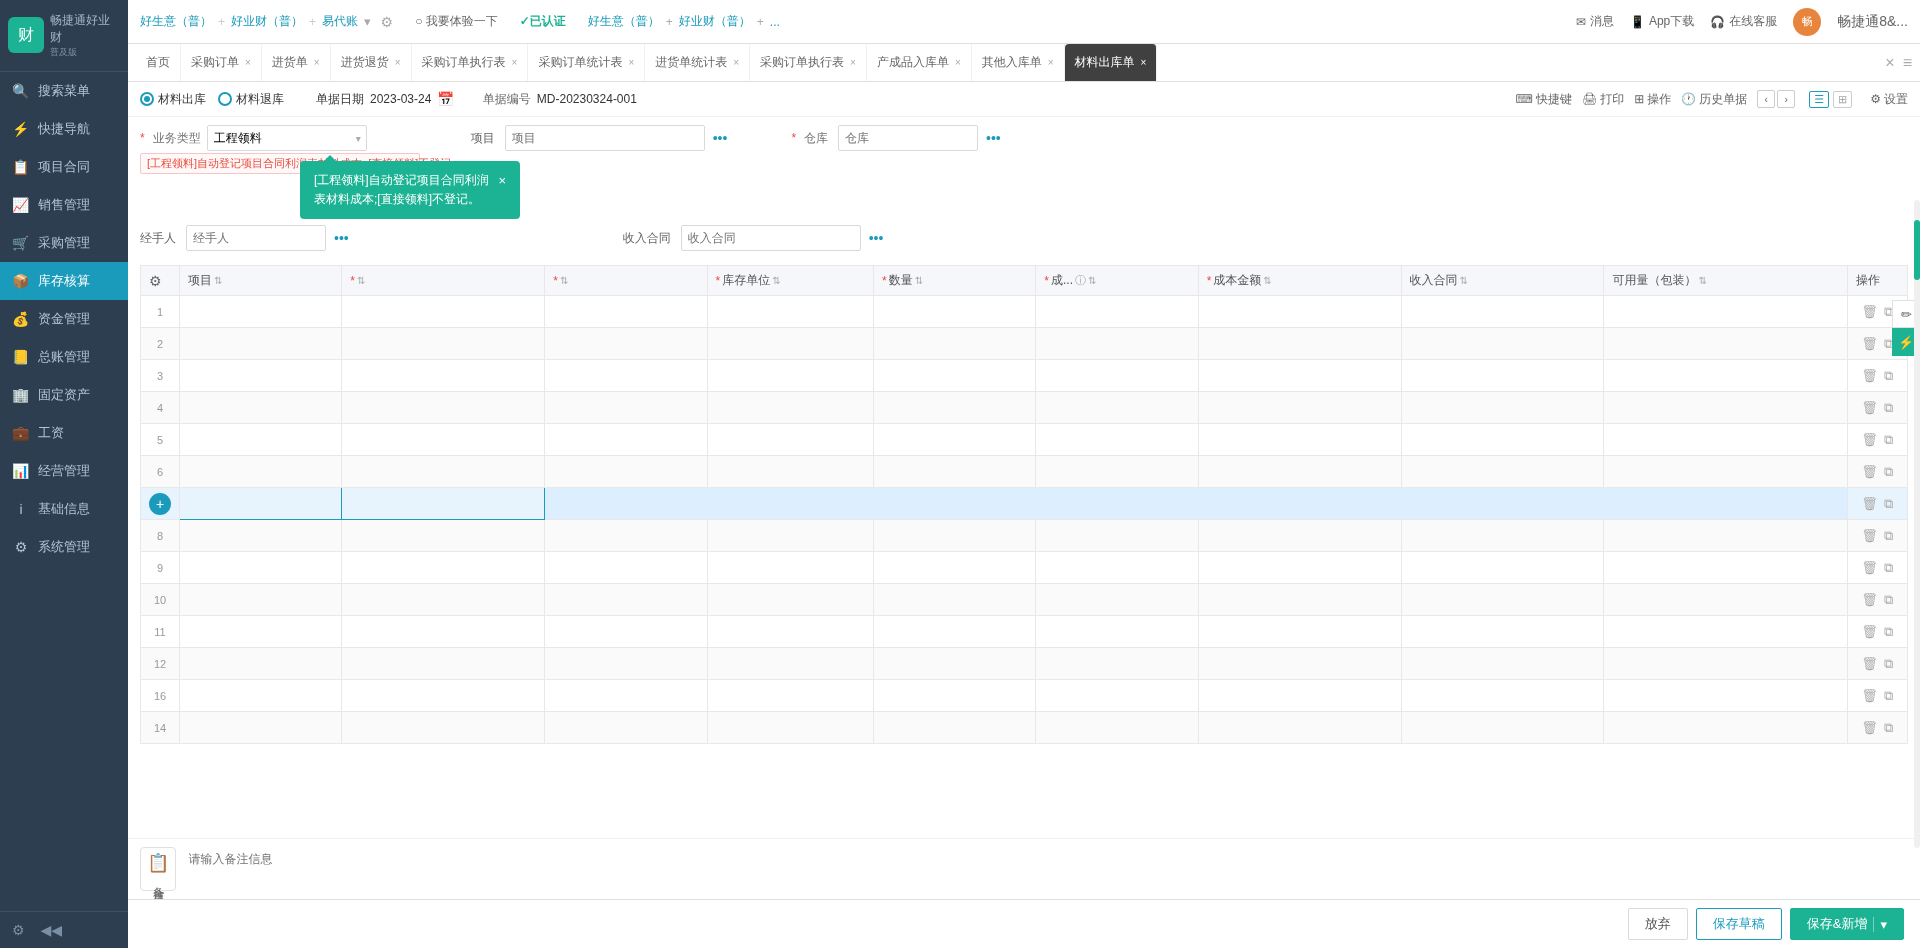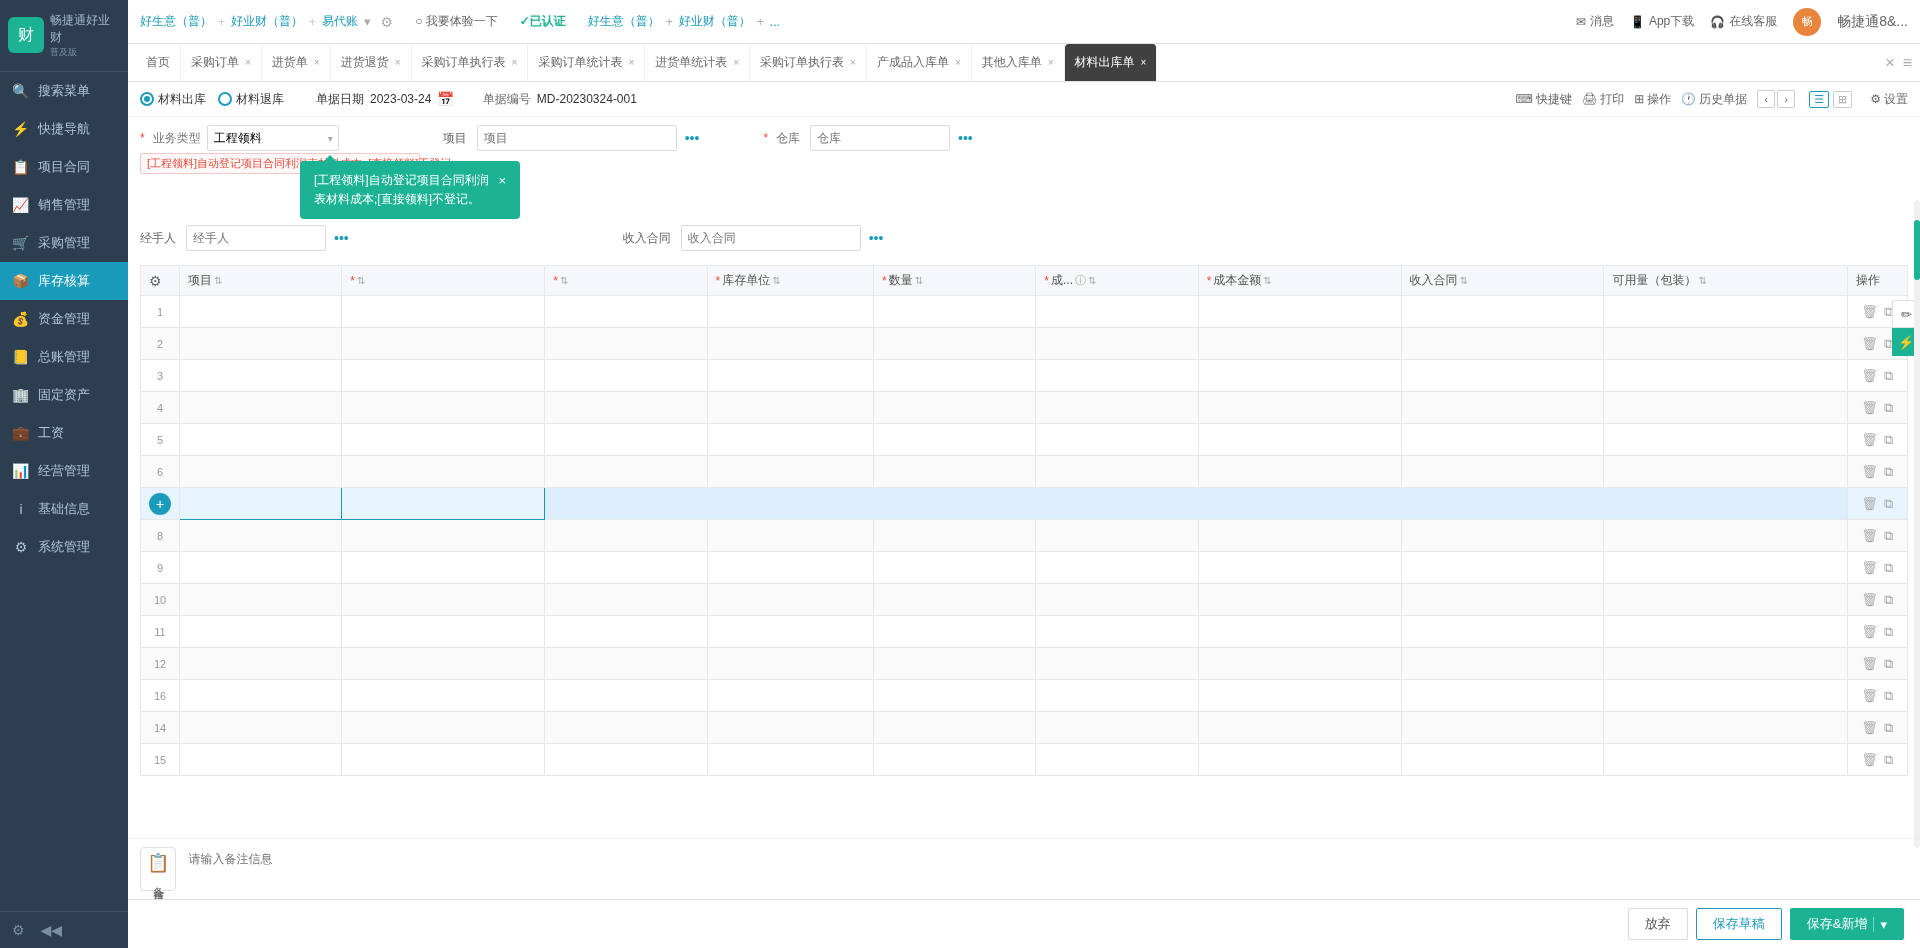--- a/index.html
+++ b/index.html
@@ -317,21 +317,21 @@
       </div>
     </div>
 
     <div class="fields-area">
       <div class="fields-row">
 
         <div class="field-group" style="position:relative;">
           <span class="field-required">*</span>
           <span class="field-label">业务类型</span>
           <div class="field-input-wrapper">
-            <input class="field-input" style="width: 132px;" value="工程领料">
+            <input class="field-input" style="width: 160px;" value="工程领料">
             <span class="dropdown-arrow">▾</span>
           </div>
 
           <div style="position:absolute;top:28px;left:0;z-index:50;">
             <div style="color:#e74c3c;font-size:11px;background:#fff8f8;border:1px solid #f5c6c6;border-radius:2px;padding:2px 6px;white-space:nowrap;max-width:280px;">[工程领料]自动登记项目合同利润表材料成本; [直接领料]不登记。</div>
           </div>
         </div>
 
         <div class="field-group" style="margin-left:80px;">
           <span class="field-label" style="color:#666;margin-right:4px;">项目</span>
@@ -668,38 +668,20 @@
               <td></td>
               <td></td>
               <td></td>
             <td class="col-ops">
                 <div class="action-icons">
                   <span class="action-icon">🗑</span>
                   <span class="action-icon">⧉</span>
                 </div>
               </td>
           </tr>
-          <tr>
-            <td class="row-num">15</td>
-            <td></td>
-              <td></td>
-              <td></td>
-              <td></td>
-              <td></td>
-              <td></td>
-              <td></td>
-              <td></td>
-              <td></td>
-            <td class="col-ops">
-                <div class="action-icons">
-                  <span class="action-icon">🗑</span>
-                  <span class="action-icon">⧉</span>
-                </div>
-              </td>
-          </tr>
 
         </tbody>
       </table>
     </div>
 
     <div class="form-footer">
       <div class="remarks-area">
         <div style="display:flex;flex-direction:column;align-items:center;border:1px solid #e0e0e0;border-radius:4px;padding:4px 6px;background:#fff;">
           <span style="color:#1a9bbb;font-size:18px;">📋</span>
           <span style="font-size:11px;color:#666;writing-mode:vertical-rl;letter-spacing:2px;margin-top:4px;">备注信息</span>

